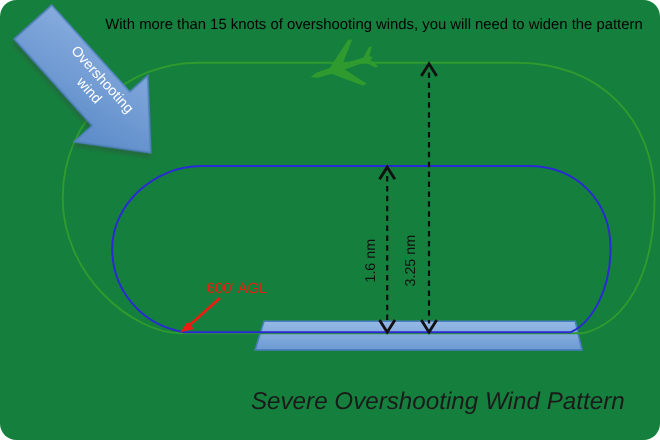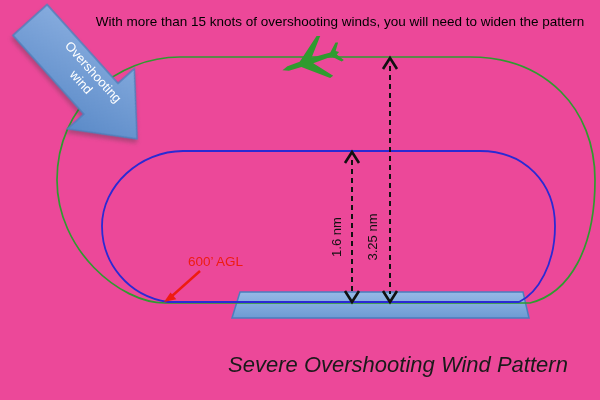--- a/index.html
+++ b/index.html
@@ -1,22 +1,23 @@
 <!DOCTYPE html>
 <html><head>
 <meta charset="utf-8">
 <style>
   html, body { margin: 0; padding: 0; background: #ffffff; }
   .stage {
     position: relative;
     width: 600px;
     height: 400px;
     overflow: hidden;
-    background: #ec4899;
+    background: #15803d;
     font-family: "Liberation Sans", sans-serif;
+    border-radius: 15px;
   }
   svg { display: block; }
   .note-text   { font-size: 13.5px; font-family: "Liberation Sans", sans-serif; }
   .measure-text{ font-size: 13px;  font-family: "Liberation Sans", sans-serif; }
   .callout-text{ font-size: 13.5px; font-family: "Liberation Sans", sans-serif; }
   .arrow-text  { font-size: 13px;  font-family: "Liberation Sans", sans-serif; }
   .title-text  { font-size: 22px;  font-style: italic; font-family: "Liberation Sans", sans-serif; }
   .wind-arrow-group { filter: drop-shadow(2px 3px 2px rgba(60,60,60,0.35)); }
 </style>
 </head>

